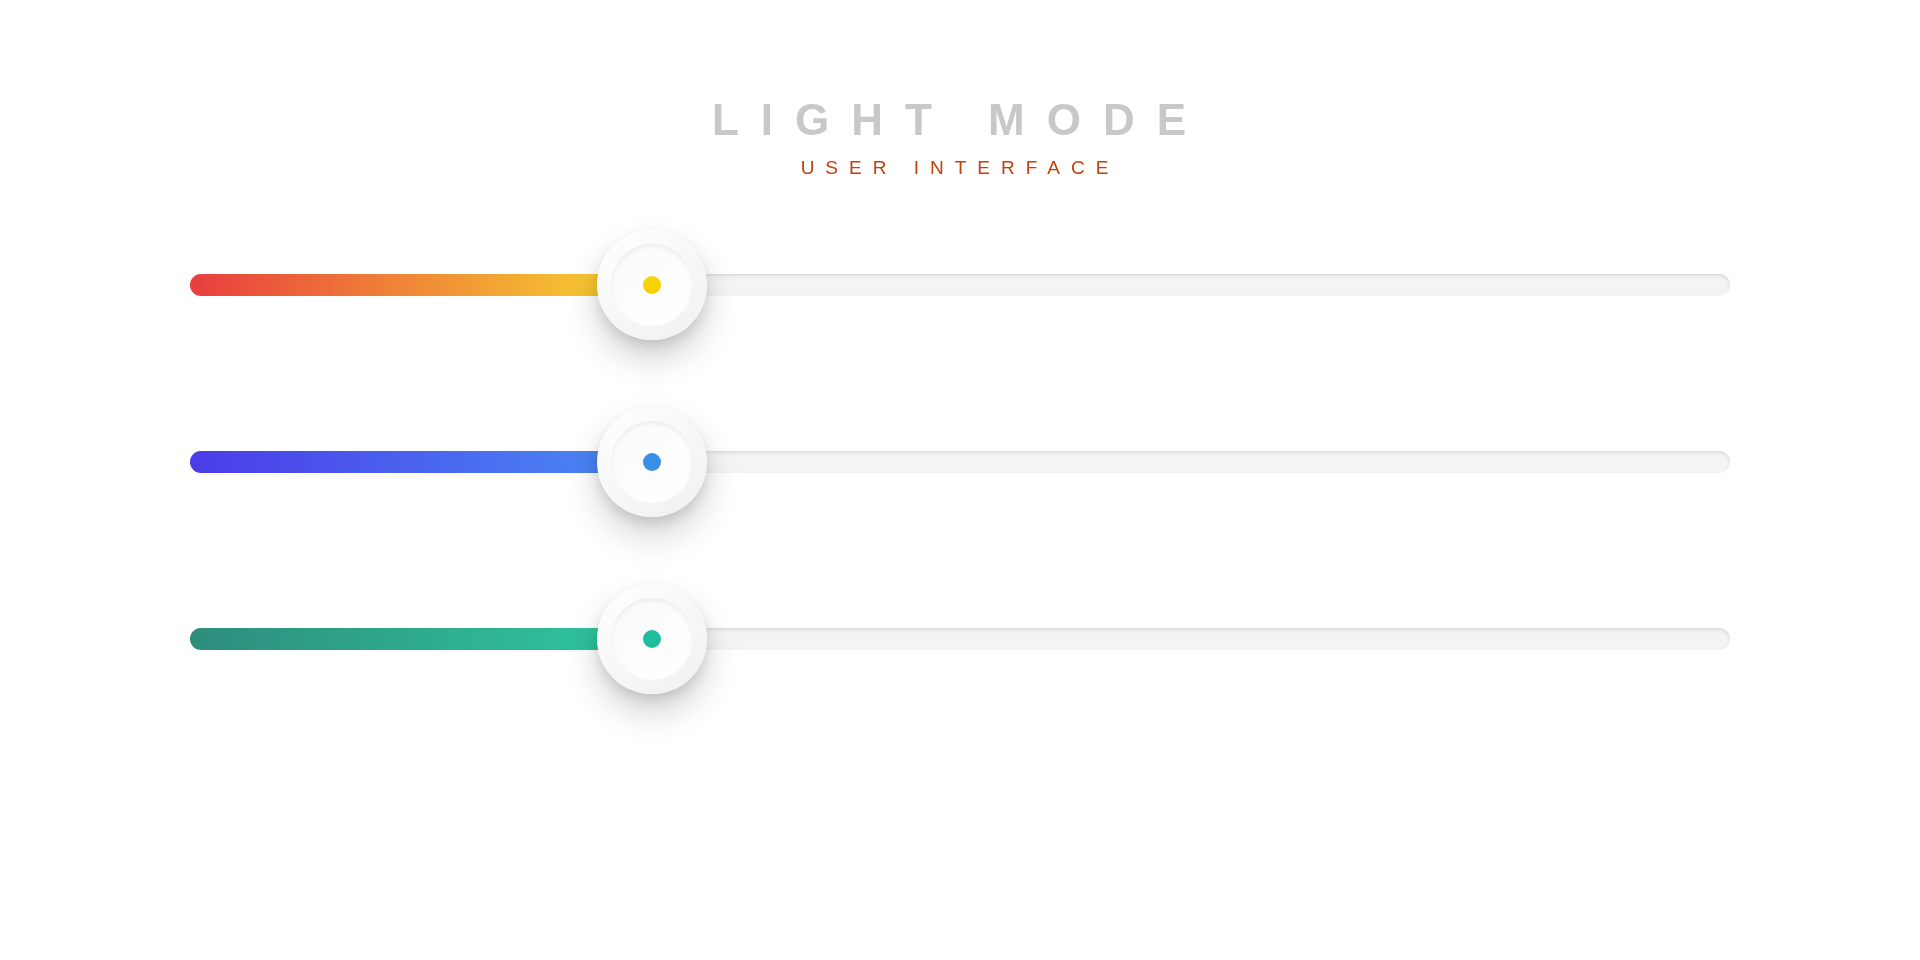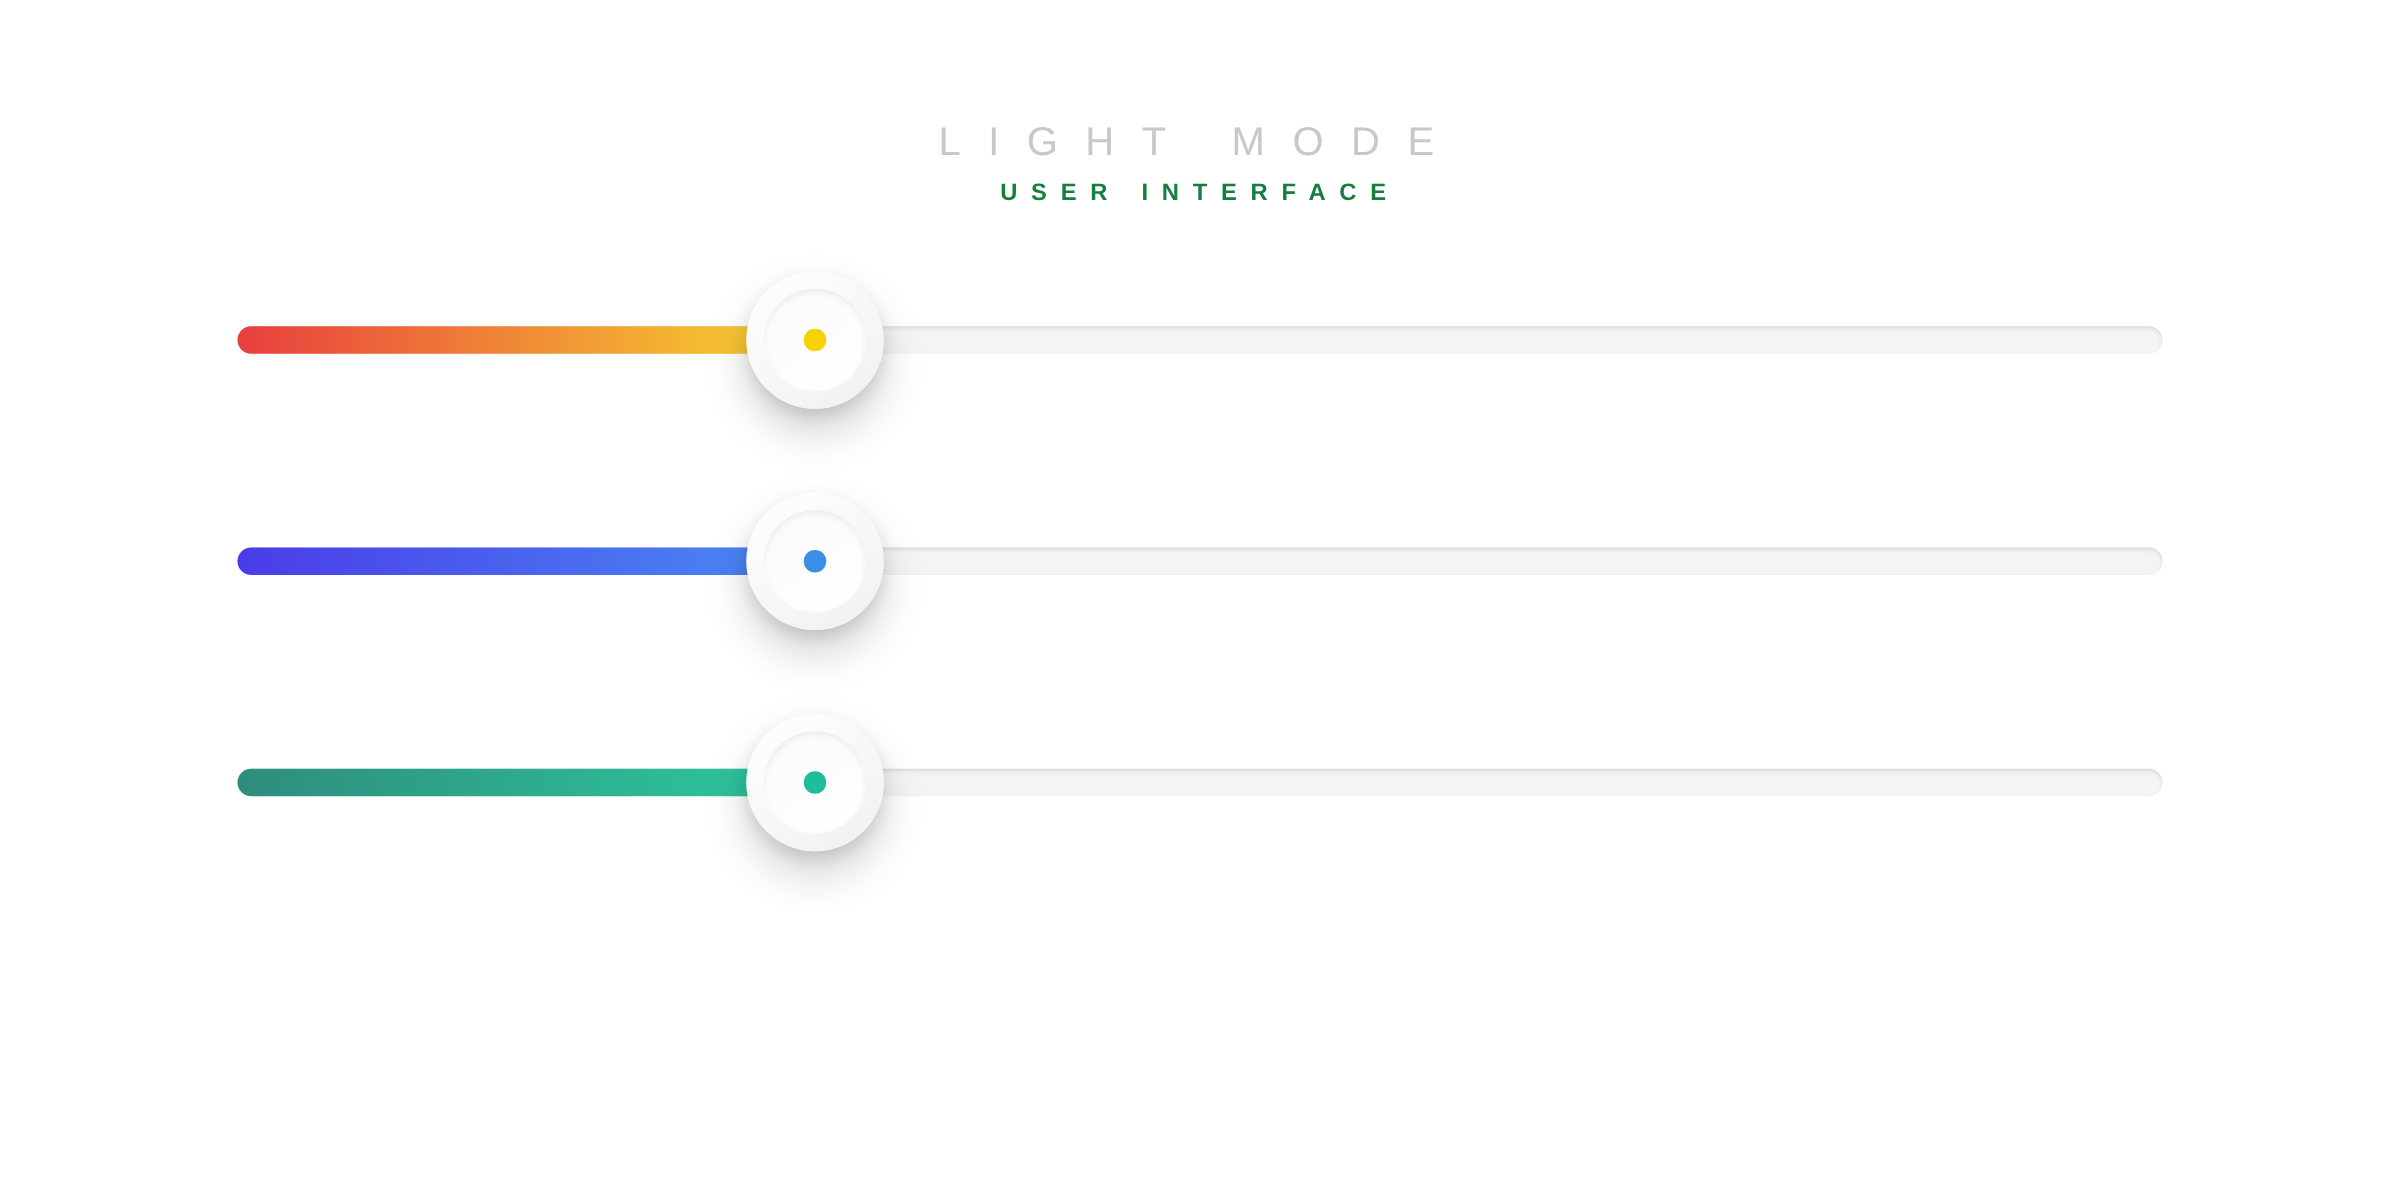--- a/index.html
+++ b/index.html
@@ -18,32 +18,32 @@
       align-items: center;
       padding-top: 95px;
     }
 
     .heading-block {
       text-align: center;
       margin-bottom: 95px;
     }
 
     .main-title {
-      font-size: 32px;
-      font-weight: 400;
+      font-size: 44px;
+      font-weight: 700;
       letter-spacing: 22px;
       color: #c8c8c8;
       margin-bottom: 12px;
     }
 
     .sub-title {
       font-size: 19px;
-      font-weight: 700;
+      font-weight: 400;
       letter-spacing: 11px;
-      color: #15803d;
+      color: #c2410c;
     }
 
     .sliders-container {
       width: 1540px;
       display: flex;
       flex-direction: column;
       gap: 155px;
     }
 
     .slider {

